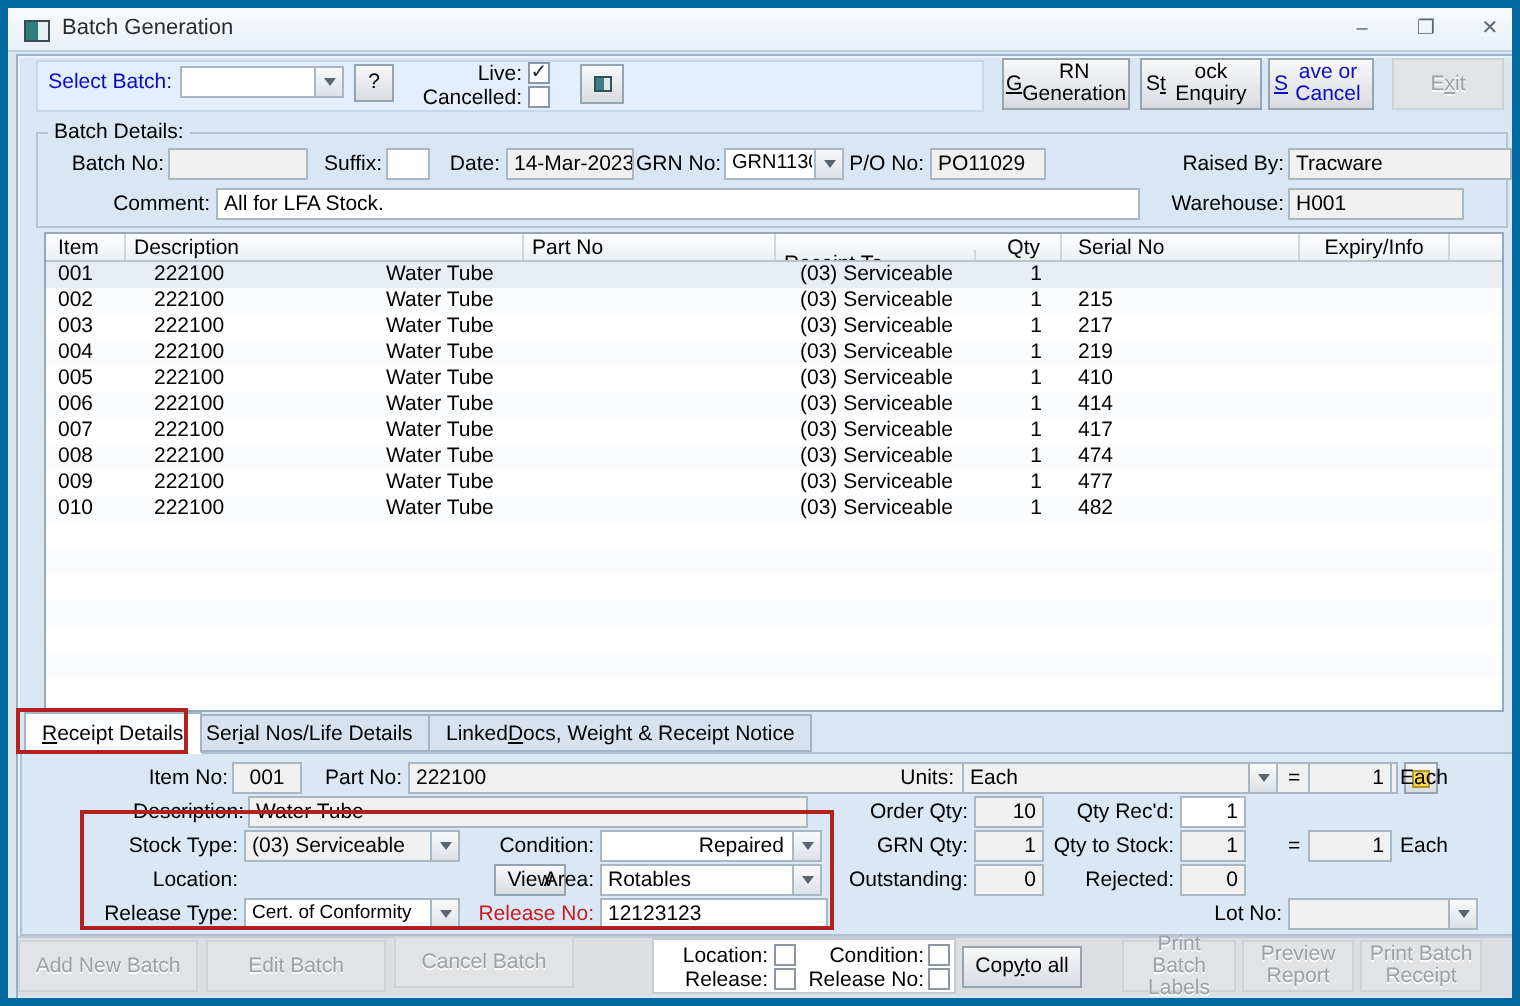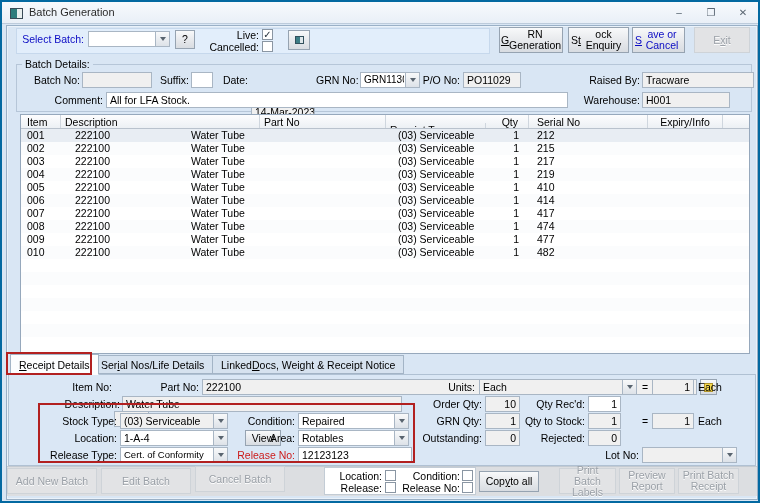--- a/index.html
+++ b/index.html
@@ -1,21 +1,21 @@
 <!DOCTYPE html>
 <html><head>
 <meta charset="utf-8">
 <style>
   html,body{margin:0;padding:0;background:#c7d3e0;}
   *{box-sizing:border-box;}
   #win{
     position:relative;width:760px;height:503px;
     font-family:"Liberation Sans","DejaVu Sans",sans-serif;
     font-size:10.5px;color:#000;
-    background:#d9e6f4;border:2px solid #0369a1;overflow:hidden;
+    background:#d9e6f4;border:4px solid #0369a1;overflow:hidden;
     cursor:default;
   }
   
   .titlebar{position:absolute;left:0;top:0;width:100%;height:22px;
     background:linear-gradient(#f7fafd,#e9eff7);border-bottom:1px solid #bccbdb;}
   .appicon{position:absolute;left:8px;top:6px;width:13px;height:11px;
     border:1px solid #3a4b57;background:linear-gradient(90deg,#2f7d7d 0 55%,#e9efef 55% 100%);}
   .title-text{position:absolute;left:27px;top:4px;font-size:11px;color:#2b2b2b;}
   .winctl{position:absolute;top:3px;width:22px;height:16px;text-align:center;
     font-size:10px;line-height:16px;color:#5a6672;}
@@ -27,21 +27,21 @@
   
   .lbl{position:absolute;white-space:nowrap;text-align:right;line-height:13px;}
   .lbl.left{text-align:left;}
   .blue{color:#0b0bc4;}
   .redlbl{color:#cc1a1a;}
   
   .fld{position:absolute;height:16px;background:#f0f0f0;border:1px solid #a9b6c4;
     padding:1px 3px;overflow:hidden;white-space:nowrap;line-height:12px;}
   .fld.white{background:#ffffff;}
   .fld.rt{text-align:right;}
-  .fld.ctr{text-align:center;margin-top:32px;}
+  .fld.ctr{text-align:center;}
   
   .combo{position:absolute;height:16px;border:1px solid #a9b6c4;background:#fff;}
   .combo.gray{background:#f0f0f0;}
   .combo .val{position:absolute;left:0;right:15px;top:0;bottom:0;padding:1px 3px;
     overflow:hidden;white-space:nowrap;line-height:12px;}
   .combo .dd{position:absolute;right:0;top:0;bottom:0;width:14px;
     background:linear-gradient(#f8f9fa,#dde2e8);border-left:1px solid #a9b6c4;
     display:flex;align-items:center;justify-content:center;}
   .combo .dd i{width:0;height:0;border-left:3px solid transparent;
     border-right:3px solid transparent;border-top:4px solid #59646f;}
@@ -166,21 +166,20 @@
       <div class="c w6">Expiry/Info</div>
       <div class="c w7"></div>
     </div>
     <div class="rows">
       <div class="trow sel">
         <div class="c w0">001</div>
         <div class="c w1">222100</div>
         <div class="c w2">Water Tube</div>
         <div class="c w3">(03) Serviceable</div>
         <div class="c w4">1</div>
-        <div class="c w5">212</div>
         <div class="c w6"></div>
         <div class="c w7"></div>
       </div>
         <div class="trow">
         <div class="c w0">002</div>
         <div class="c w1">222100</div>
         <div class="c w2">Water Tube</div>
         <div class="c w3">(03) Serviceable</div>
         <div class="c w4">1</div>
         <div class="c w5">215</div>
@@ -288,34 +287,28 @@
   <div class="fld" style="left:120px;top:394px;width:280px;">Water Tube</div>
 
   <div class="lbl" style="left:48px;top:413px;width:67px;">Stock Type:</div>
   <div class="combo gray" style="left:118px;top:411px;width:108px;">
     <span class="val">(03) Serviceable</span>
     <span class="dd">
         <i></i>
       </span>
   </div>
   <div class="lbl" style="left:240px;top:413px;width:53px;">Condition:</div>
-  <div class="combo" style="left:296px;top:411px;width:111px;">
+  <div class="combo" style="left:296px;top:411px;width:111px;text-align:right;">
     <span class="val">Repaired</span>
     <span class="dd">
         <i></i>
       </span>
   </div>
 
   <div class="lbl" style="left:48px;top:430px;width:67px;">Location:</div>
-  <div class="combo" style="left:118px;top:428px;width:108px;">
-    <span class="val">1-A-4</span>
-    <span class="dd">
-        <i></i>
-      </span>
-  </div>
   <div class="btn" style="left:243px;top:428px;width:36px;height:16px;">View</div>
   <div class="lbl" style="left:240px;top:430px;width:53px;">Area:</div>
   <div class="combo" style="left:296px;top:428px;width:111px;">
     <span class="val">Rotables</span>
     <span class="dd">
         <i></i>
       </span>
   </div>
 
   <div class="lbl" style="left:38px;top:447px;width:77px;">Release Type:</div>

